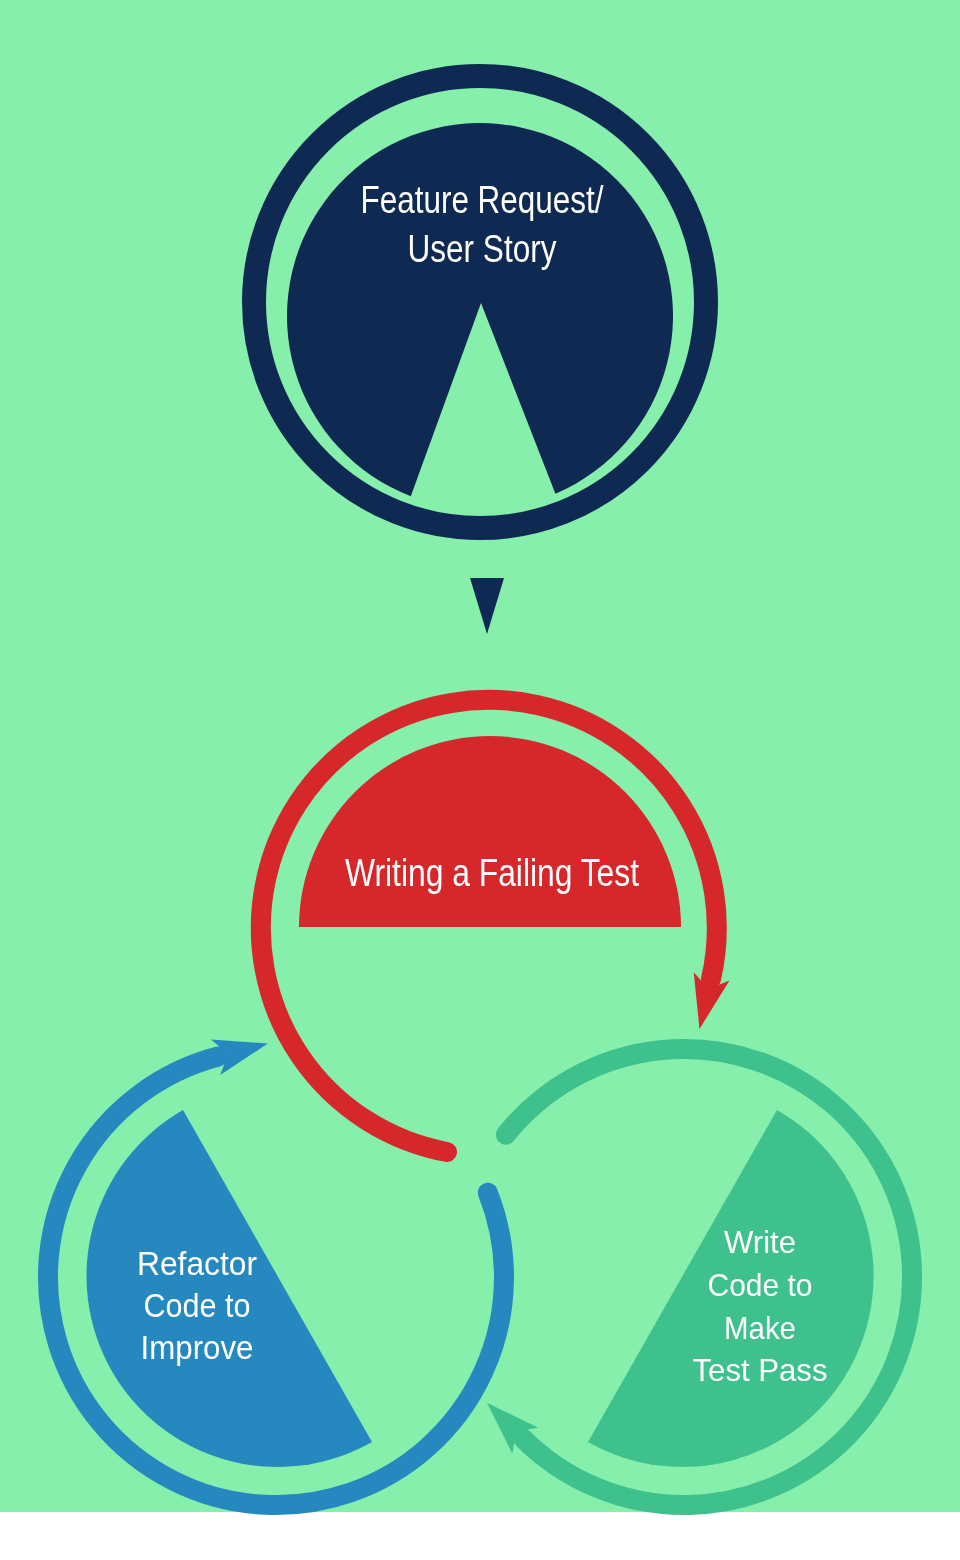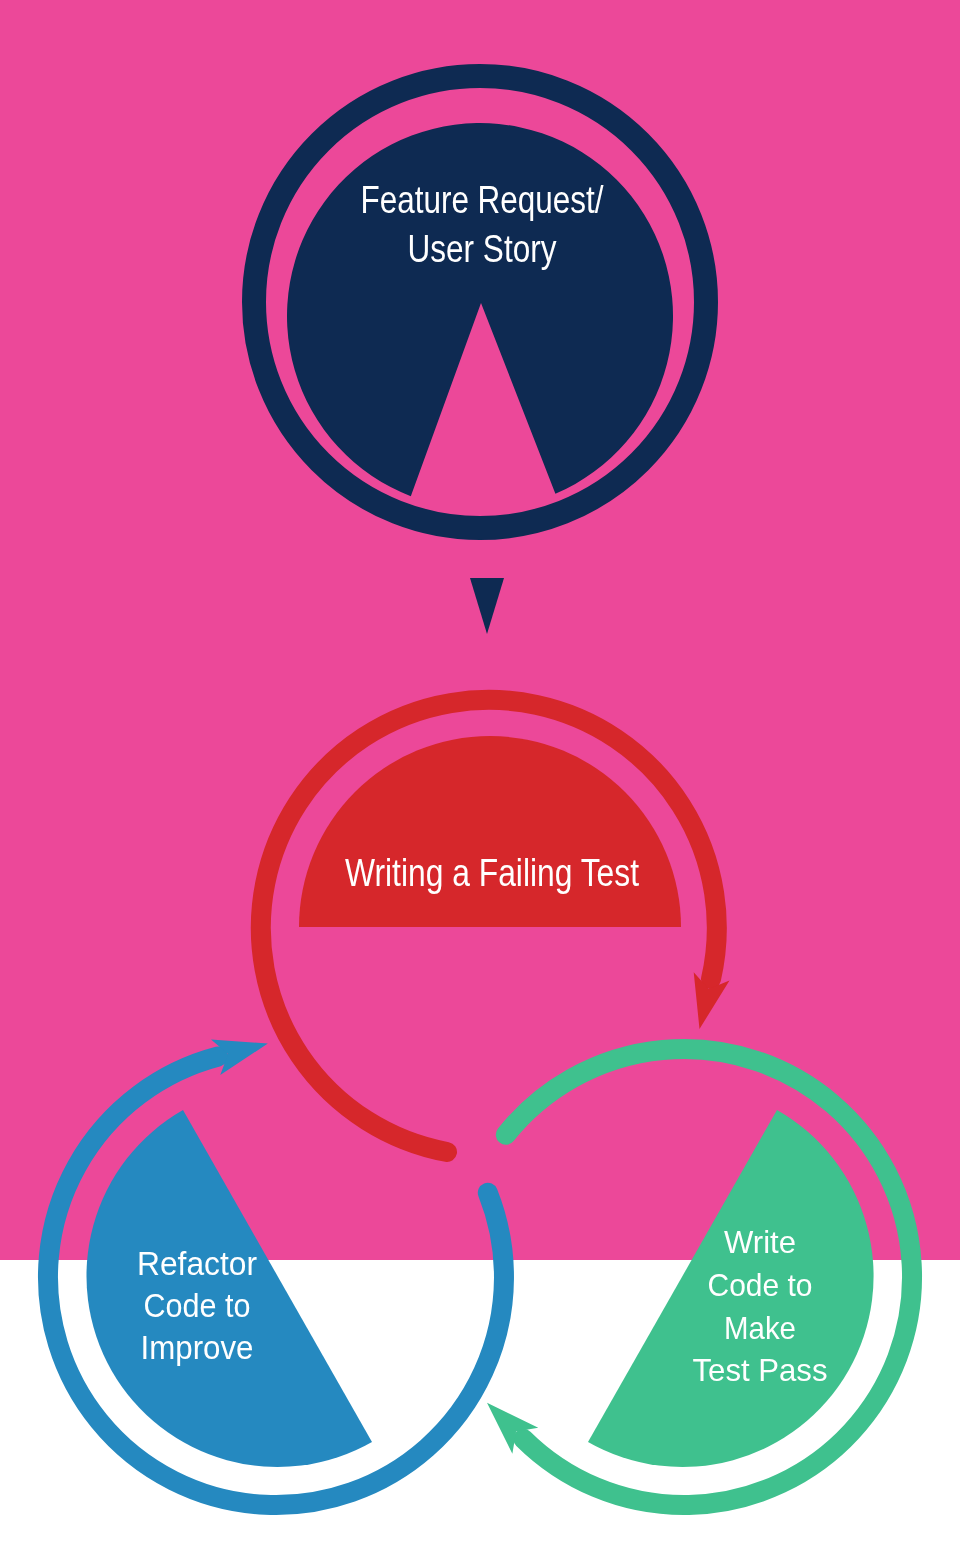--- a/index.html
+++ b/index.html
@@ -6,22 +6,22 @@
     margin: 0;
     padding: 0;
     background: #ffffff;
     width: 960px;
     height: 1560px;
     overflow: hidden;
   }
   .stage {
     position: relative;
     width: 960px;
-    height: 1260px;
-    background: #ec4899;
+    height: 1512px;
+    background: #86efac;
   }
   svg text {
     font-family: "Liberation Sans", sans-serif;
     font-weight: normal;
   }
 </style>
 </head>
 <body>
 
 <div class="stage">

